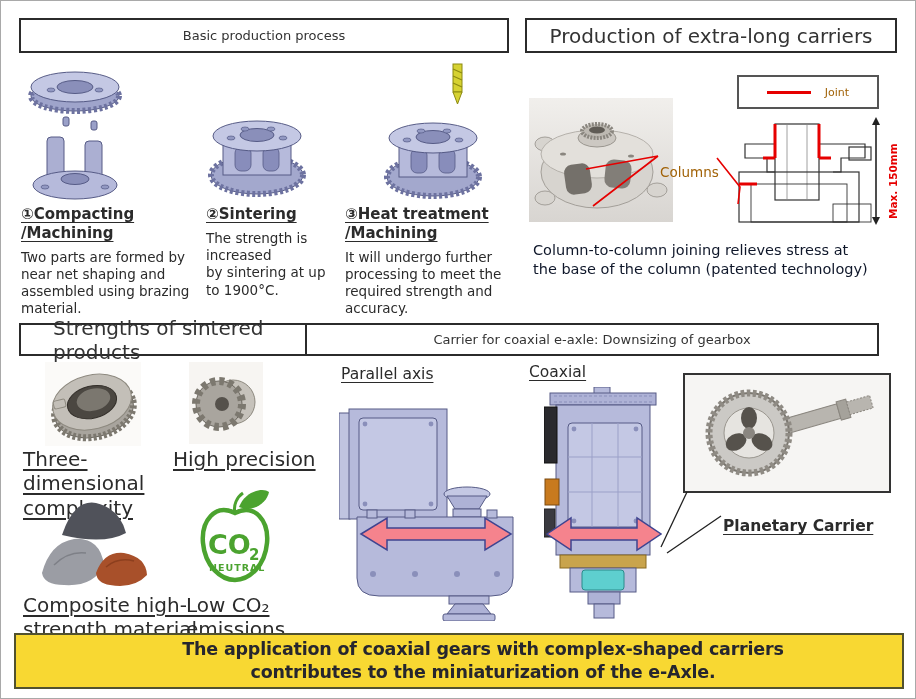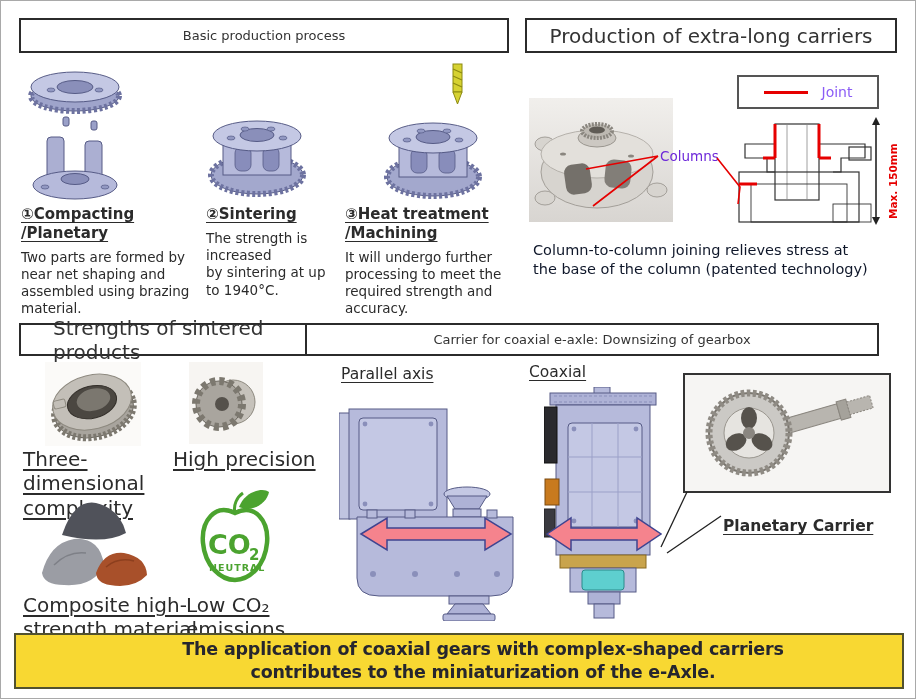--- a/index.html
+++ b/index.html
@@ -9,24 +9,24 @@
   .abs{position:absolute;}
   .hdr{border:2px solid #2b2b2b;background:#fff;display:flex;align-items:center;justify-content:center;
        font-size:13px;color:#333;box-sizing:border-box;}
   .hdr.small{font-size:20px;}
   .pre{white-space:pre-line;}
   .step-title{font-size:15px;font-weight:bold;text-decoration:underline;text-underline-offset:3px;line-height:1.25;}
   .step-desc{font-size:13.5px;line-height:1.28;margin-top:6px;}
   .ulabel{font-size:20px;line-height:1.22;text-decoration:underline;text-underline-offset:3px;color:#2b2b2b;}
   .cmp-label{font-size:15.5px;text-decoration:underline;text-underline-offset:3px;color:#2b2b2b;}
   .caption{font-size:14.5px;line-height:1.3;color:#0f172a;}
-  .columns-label{font-size:13.5px;color:#6d28d9;}
+  .columns-label{font-size:13.5px;color:#a16207;margin-top:16px;}
   .joint-box{border:2px solid #555;background:#fff;display:flex;align-items:center;justify-content:center;box-sizing:border-box;}
   .joint-line{width:44px;height:3px;background:#e60000;margin-right:14px;}
-  .joint-text{font-size:14px;color:#8b5cf6;}
+  .joint-text{font-size:11px;color:#a16207;}
   .planetary-box{border:2px solid #333;background:#fdfdfc;box-sizing:border-box;}
   .banner{background:#f8d832;border:2px solid #52522e;box-sizing:border-box;
           display:flex;align-items:center;justify-content:center;text-align:center;
           font-weight:bold;font-size:17.5px;line-height:1.32;color:#26262e;letter-spacing:-0.2px;padding-left:48px;}
   svg{display:block;}
   .overlay{pointer-events:none;}
 </style>
 </head>
 <body>
 
@@ -92,32 +92,32 @@
         <ellipse cx="24" cy="35" rx="4" ry="2" fill="#9298c2" stroke="#565b86" stroke-width="0.7"></ellipse>
         <ellipse cx="76" cy="35" rx="4" ry="2" fill="#9298c2" stroke="#565b86" stroke-width="0.7"></ellipse>
         <ellipse cx="38" cy="26" rx="4" ry="2" fill="#9298c2" stroke="#565b86" stroke-width="0.7"></ellipse>
         <ellipse cx="64" cy="26" rx="4" ry="2" fill="#9298c2" stroke="#565b86" stroke-width="0.7"></ellipse>
       </g>
     </svg>
   </div>
 
   <div class="abs" style="left:20px;top:204px;width:182px;">
     <div class="step-title pre">①Compacting
-/Planetary</div>
+/Machining</div>
     <div class="step-desc pre">Two parts are formed by
 near net shaping and
 assembled using brazing
 material.</div>
   </div>
   <div class="abs" style="left:205px;top:204px;width:142px;">
     <div class="step-title pre">②Sintering</div>
     <div class="step-desc pre">The strength is
 increased
 by sintering at up
-to 1940°C.</div>
+to 1900°C.</div>
   </div>
   <div class="abs" style="left:344px;top:204px;width:174px;">
     <div class="step-title pre">③Heat treatment
 /Machining</div>
     <div class="step-desc pre">It will undergo further
 processing to meet the
 required strength and
 accuracy.</div>
   </div>
 

